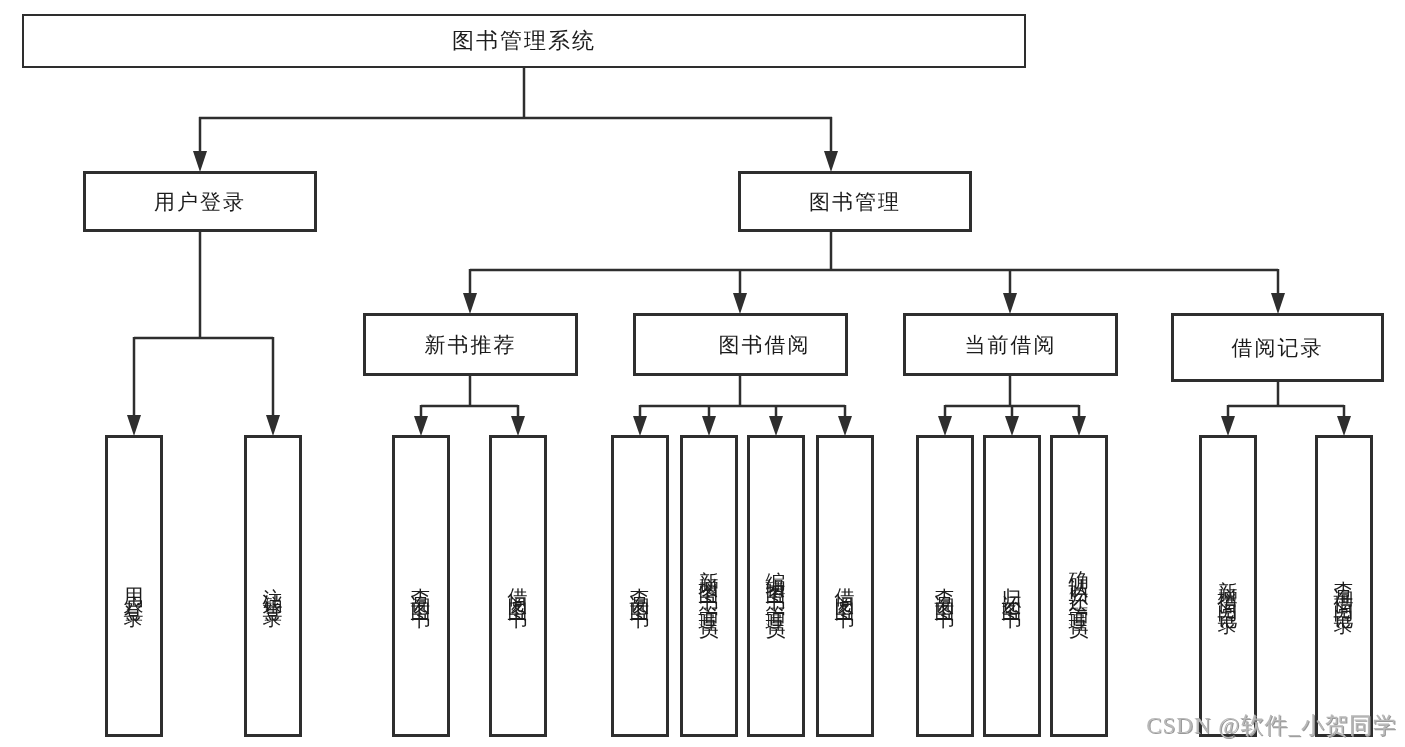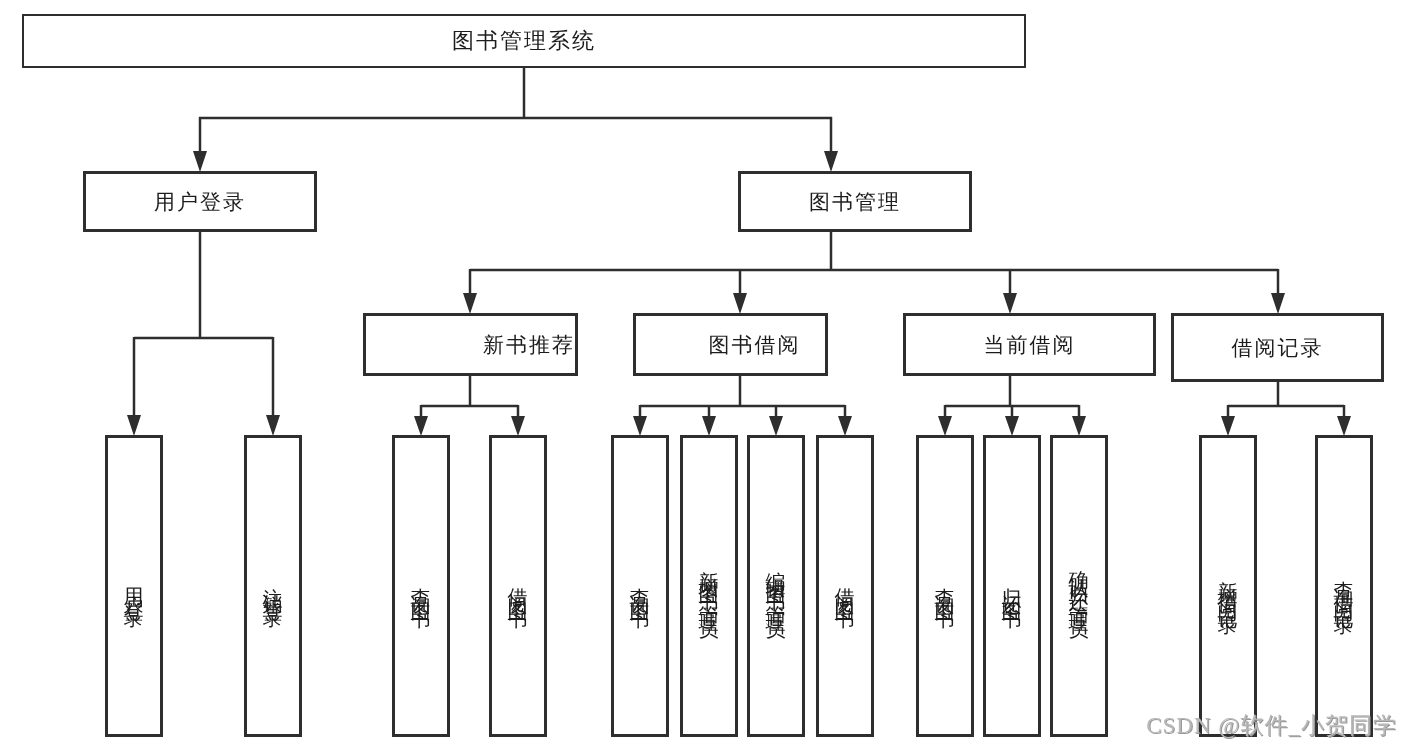--- a/index.html
+++ b/index.html
@@ -28,23 +28,23 @@
     align-items: center;
     justify-content: center;
     font-size: 21px;
     letter-spacing: 2px;
     color: #1c1c1c;
     white-space: nowrap;
   }
   .b-root  { left: 22px;  top: 14px;  width: 1004px; height: 54px; border-width: 2px; font-size: 22px; }
   .b-l2-0  { left: 83px;  top: 171px; width: 234px;  height: 61px; }
   .b-l2-1  { left: 714px; top: 171px; width: 234px;  height: 61px; margin-left: 24px; }
-  .b-l3-0  { left: 363px;  top: 313px; width: 215px; height: 63px; justify-content: flex-end; }
-  .b-l3-1  { left: 633px;  top: 313px; width: 195px; height: 63px; padding-left: 48px; }
-  .b-l3-2  { left: 903px;  top: 313px; width: 253px; height: 63px; }
+  .b-l3-0  { left: 363px;  top: 313px; width: 215px; height: 63px; }
+  .b-l3-1  { left: 633px;  top: 313px; width: 215px; height: 63px; padding-left: 48px; }
+  .b-l3-2  { left: 903px;  top: 313px; width: 215px; height: 63px; }
   .b-l3-3  { left: 1171px; top: 313px; width: 213px; height: 69px; }
   .leaf {
     position: absolute;
     top: 435px;
     width: 58px;
     height: 302px;
     box-sizing: border-box;
     border: 3px solid #2e2e2e;
     background: #ffffff;
     display: flex;

